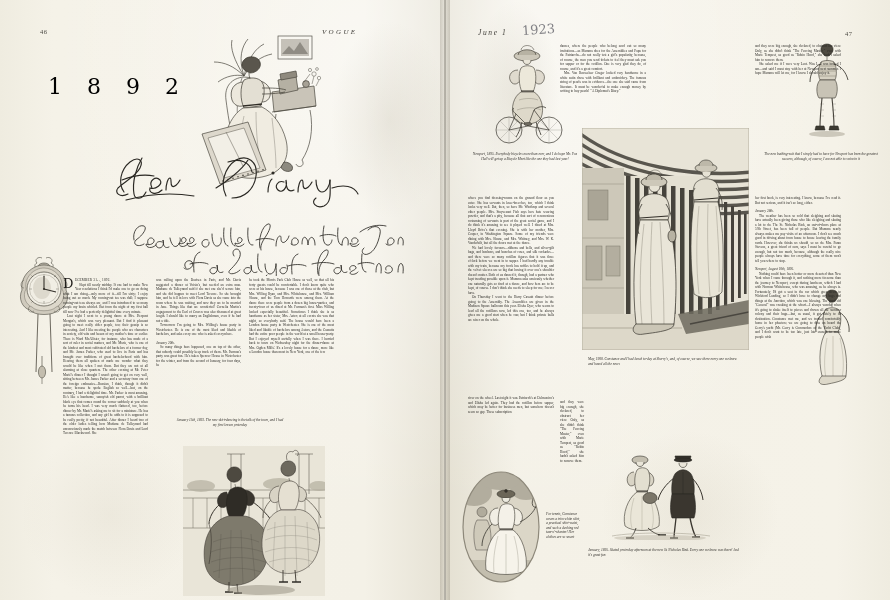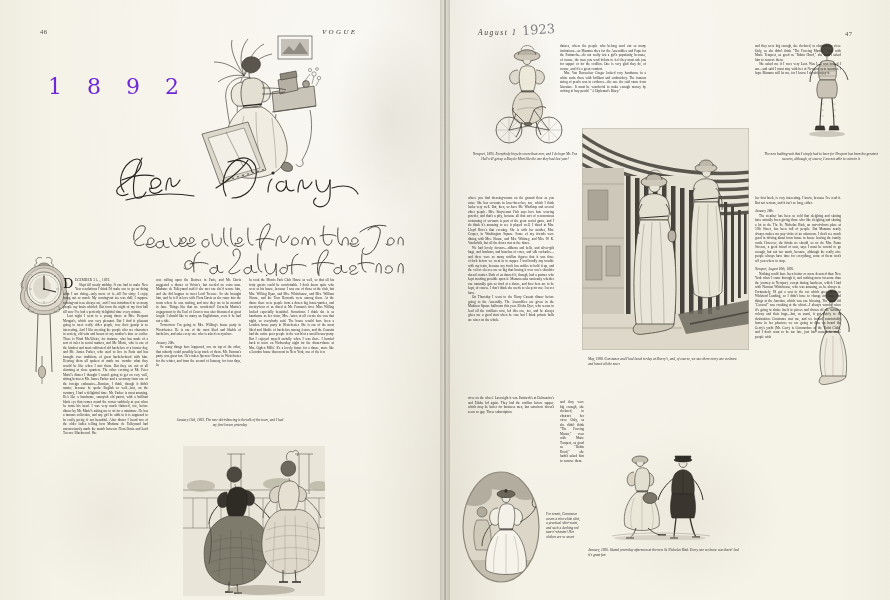--- a/index.html
+++ b/index.html
@@ -37,21 +37,21 @@
   .folio.left-num{left:40px;top:28px;}
   .folio.right-num{left:845px;top:30px;}
   .masthead{position:absolute;top:28px;left:322px;font-size:7px;letter-spacing:2.4px;
     font-style:italic;color:#3f3d38;}
   .dateline{position:absolute;top:28px;left:478px;font-size:7.5px;letter-spacing:1.6px;
     font-style:italic;color:#3f3d38;}
   .handyear{position:absolute;top:22px;left:522px;font-size:13px;color:#5a5a62;
     font-family:"DejaVu Serif",serif;transform:rotate(-4deg);opacity:.75;}
 
   
-  .bigyear{position:absolute;top:74px;font-size:22px;letter-spacing:9px;color:#6d28d9;
+  .bigyear{position:absolute;top:74px;font-size:22px;letter-spacing:9px;color:#000000;
     font-family:"DejaVu Serif",serif;}
   .bigyear.y1{left:48px;}
   .bigyear.y2{left:338px;}
 
   
   .script-title{position:absolute;left:108px;top:148px;width:270px;height:62px;}
   .script-sub{position:absolute;left:130px;top:218px;width:280px;height:58px;}
 
   
   .ill{position:absolute;}
@@ -79,21 +79,21 @@
   <div class="page left"></div>
   <div class="page right"></div>
   <div class="gutter"></div>
   <div class="stain s1"></div>
   <div class="stain s2"></div>
   <div class="stain s3"></div>
   <div class="stain s4"></div>
 
   <div class="folio left-num">46</div>
   <div class="masthead">VOGUE</div>
-  <div class="dateline">August 1</div>
+  <div class="dateline">June 1</div>
   <div class="handyear">1923</div>
   <div class="folio right-num">47</div>
 
   <div class="bigyear y1">1 8 9 2</div>
 
   <div class="ill" style="left:186px;top:30px;">
     <svg width="150" height="170" viewBox="0 0 150 170">
       <g stroke="#4a473f" fill="none" stroke-width=".7">
 
         <path d="M58 46 C48 30 44 18 46 10 M58 46 C52 28 56 16 62 9 M58 46 C62 28 70 18 78 14 M58 46 C66 32 76 26 86 24 M58 46 C48 36 38 32 28 32 M58 46 C50 44 40 46 32 52"></path>

